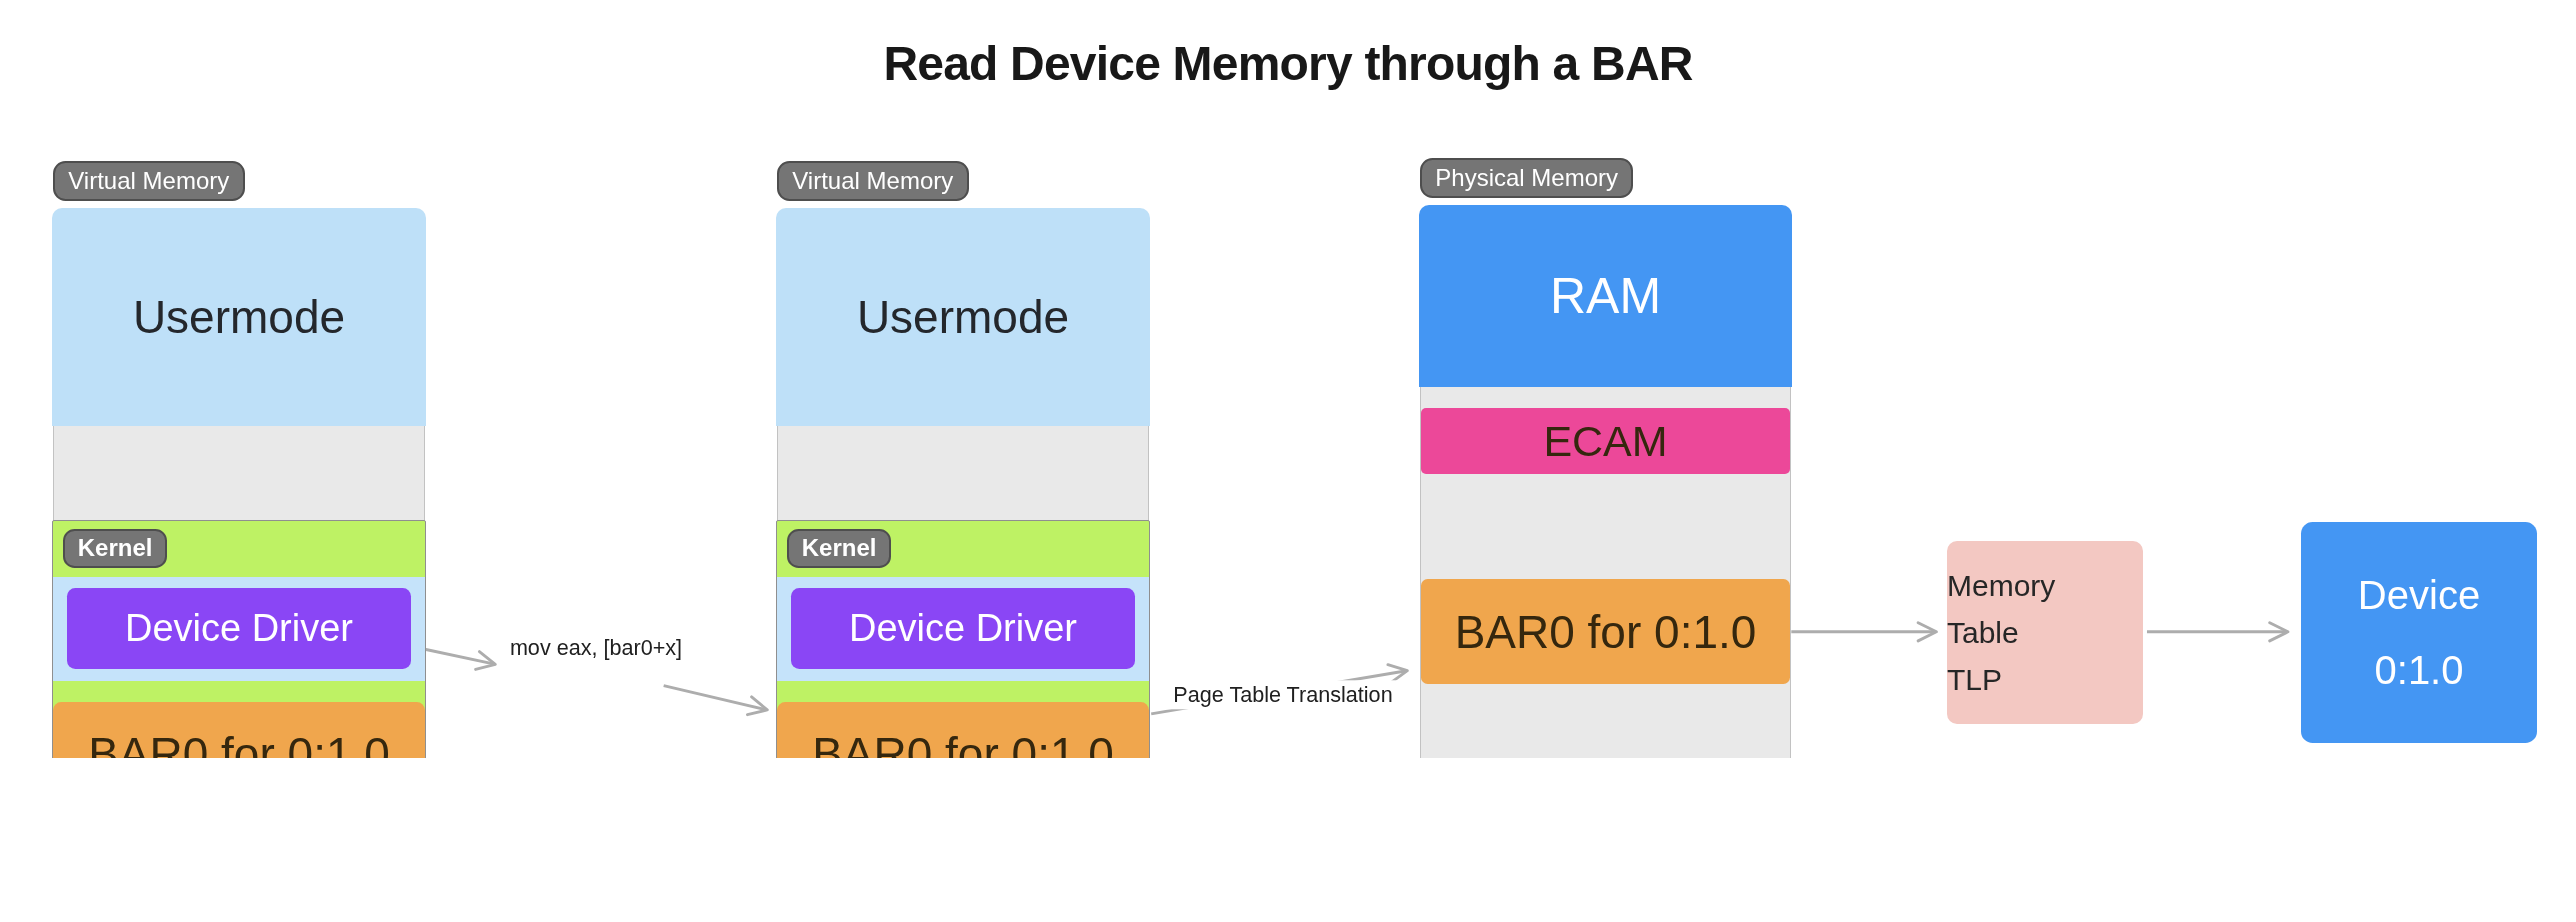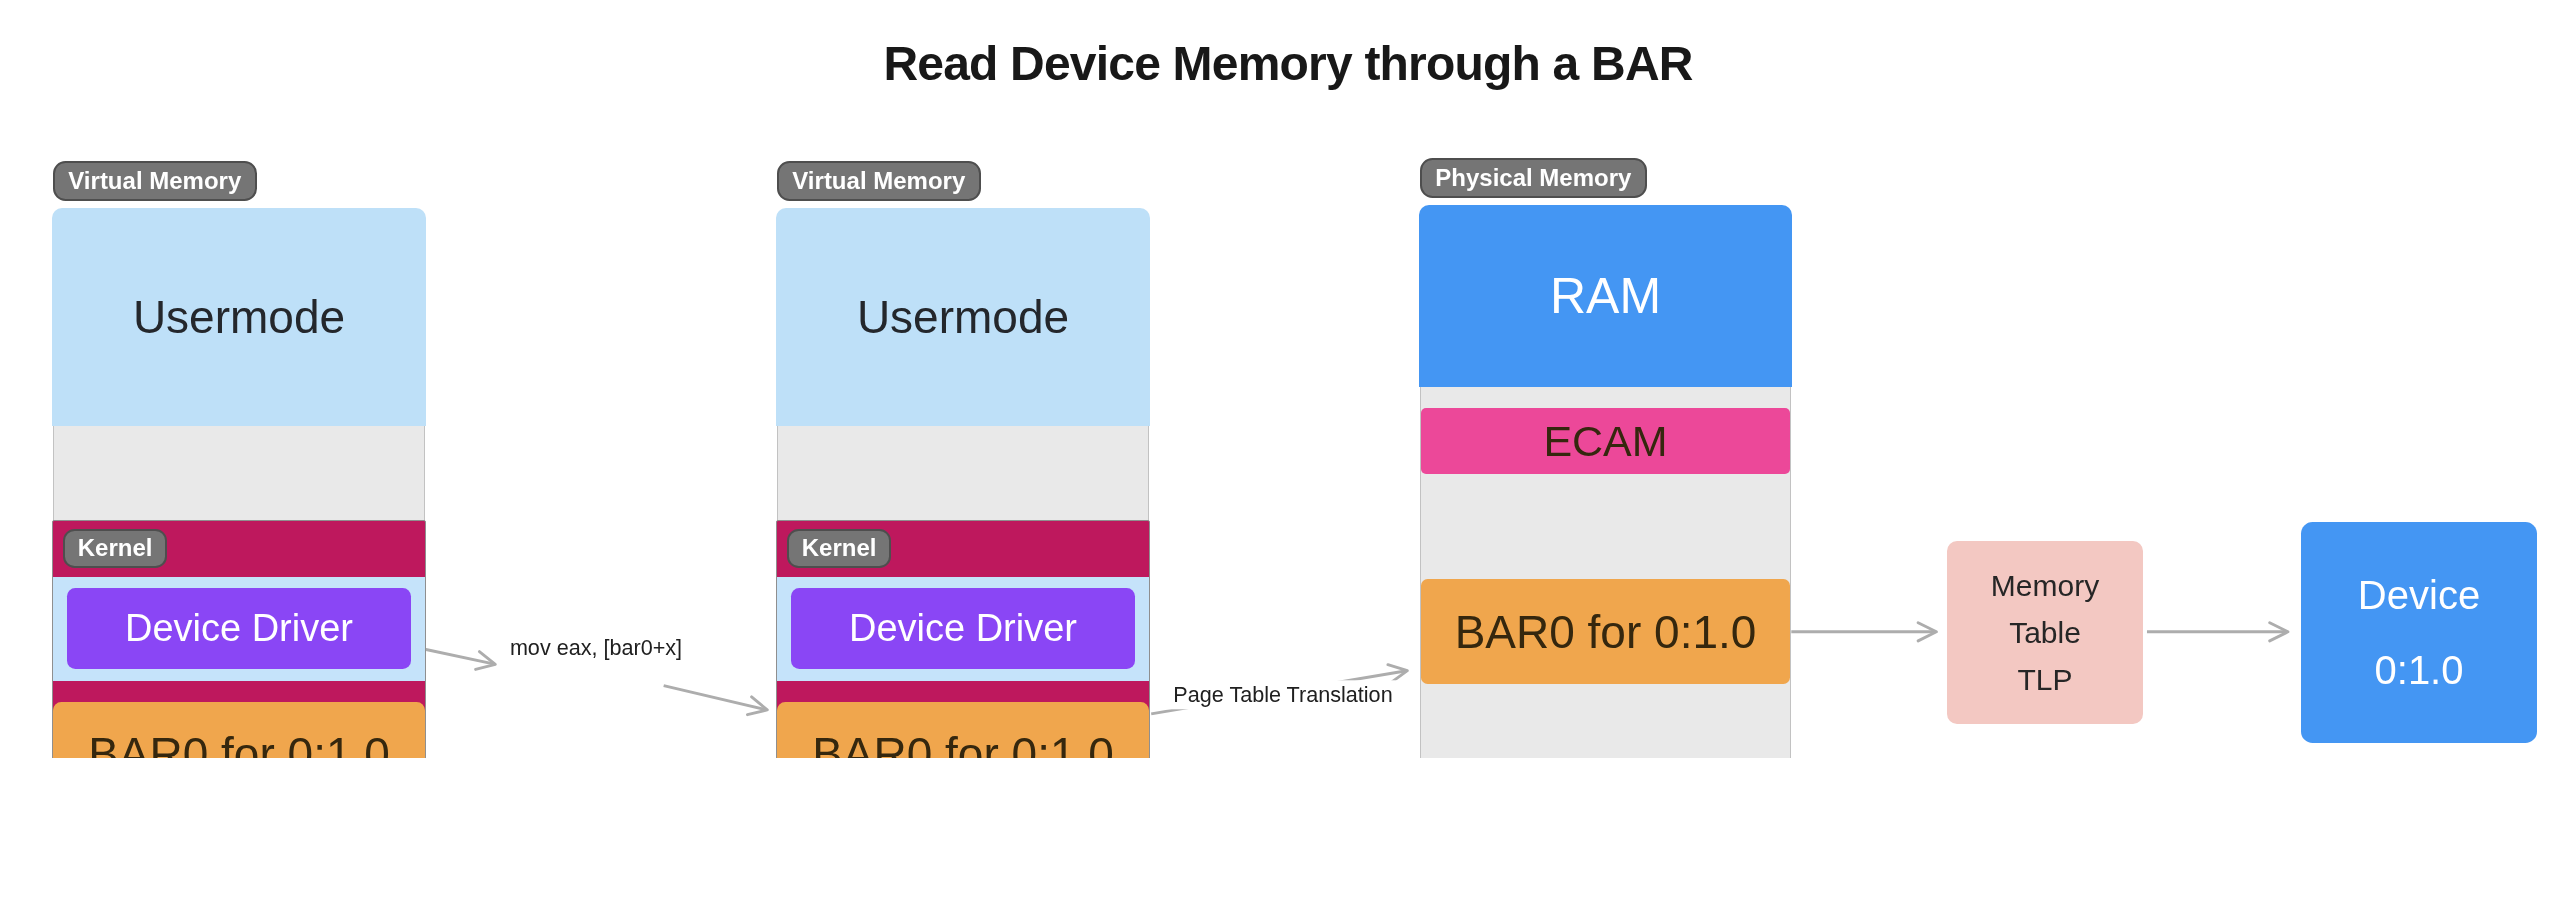--- a/index.html
+++ b/index.html
@@ -15,41 +15,41 @@
     text-align:center;
     font-size:48px;font-weight:700;color:#181818;
     letter-spacing:-0.8px;
   }
   .badge{
     position:absolute;
     background:#757575;
     border:2.5px solid #4e4e4e;
     border-radius:12.4px;
     color:#ffffff;
-    font-size:24px;font-weight:700;
+    font-size:24px;font-weight:400;
     padding:4.1px 13.3px;
     white-space:nowrap;
   }
   .col{
     position:absolute;
     background:#e9e9e9;
     border:1.7px solid #c2c2c2;
     border-radius:10px;
     text-decoration:underline;
   }
   .usermode{
     position:absolute;top:-1.7px;left:-1.7px;right:-1.7px;height:218px;
     background:#bee0f8;
     border-radius:10px 10px 0 0;
     display:flex;align-items:center;justify-content:center;
     font-size:46px;color:#24272c;
   }
   .kernelbox{
     position:absolute;left:-1.7px;right:-1.7px;bottom:-1.7px;height:358px;
-    background:#be185d;
+    background:#bef264;
     border:1.7px solid #8f8f8f;
     border-radius:2px;
     overflow:hidden;
     padding-left:10px;
   }
   .kernel-badge{
     position:absolute;top:8.3px;left:10px;
     background:#757575;border:2.5px solid #4e4e4e;border-radius:11.6px;
     color:#fff;font-size:24px;font-weight:700;padding:3.3px 12.4px;
   }
@@ -83,21 +83,21 @@
   }
   .bar0-phys{
     position:absolute;left:0;right:0;top:372px;height:105px;
     background:#f0a64d;border-radius:6.6px;
     display:flex;align-items:center;justify-content:center;
     font-size:46px;color:#35270e;
   }
   .tlp-box{
     position:absolute;left:1947px;top:541px;width:196px;height:183px;
     background:#f3c8c2;border-radius:10px;
-    display:flex;flex-direction:column;align-items:center;justify-content:center;
+    display:flex;flex-direction:column;align-items:flex-start;justify-content:center;
     font-size:30px;line-height:47px;color:#262626;
     text-align:center;
   }
   .device-box{
     position:absolute;left:2301px;top:522px;width:236px;height:221px;
     background:#4496f3;border-radius:11.6px;
     display:flex;flex-direction:column;align-items:center;justify-content:center;
     font-size:40px;line-height:75px;color:#ffffff;
     text-align:center;
   }

